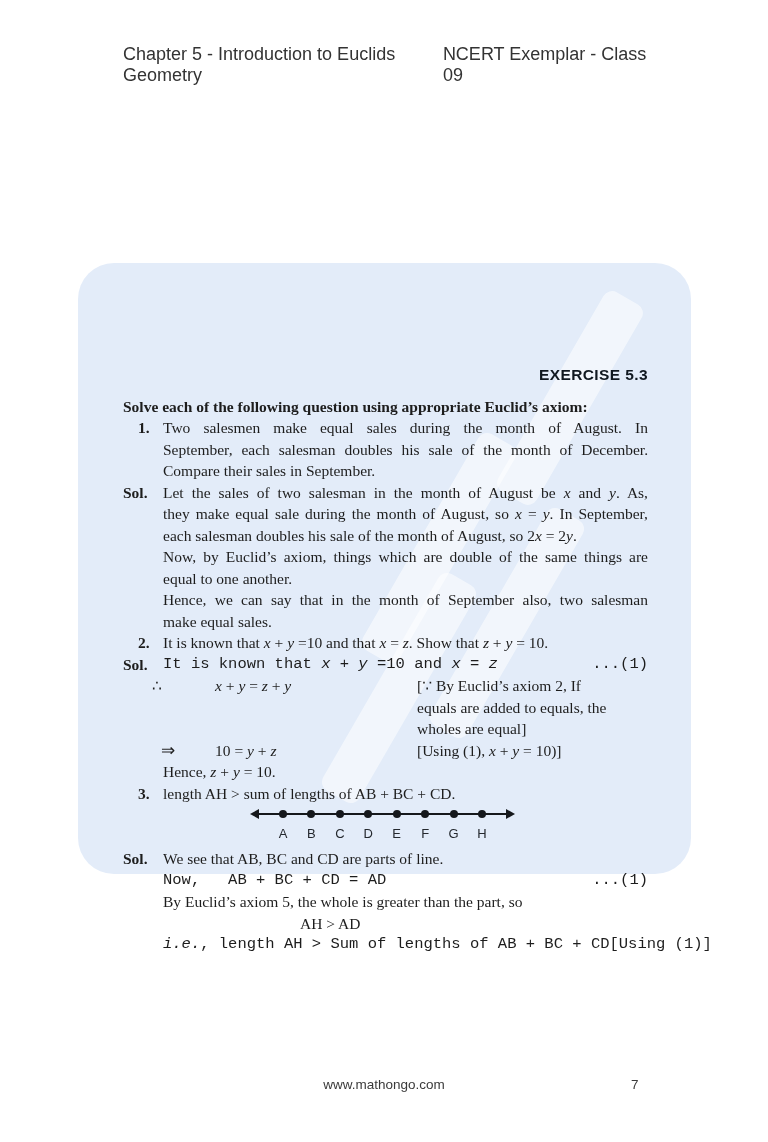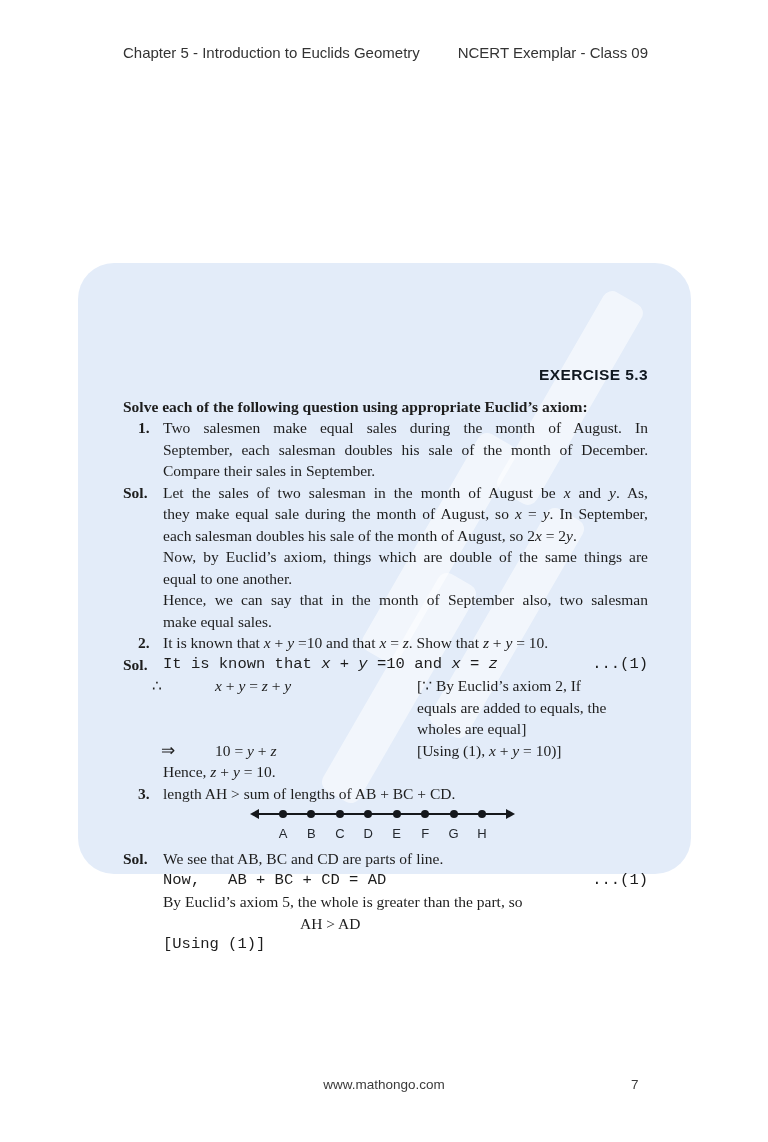--- a/index.html
+++ b/index.html
@@ -5,21 +5,21 @@
   html,body { margin:0; padding:0; background:#ffffff; }
   .page {
     position:relative; width:768px; height:1142px; background:#ffffff;
     font-family:"Liberation Serif", serif; color:#1d1d1d; overflow:hidden;
   }
 
   
   .header {
     position:absolute; left:123px; right:120px; top:44px;
     display:flex; justify-content:space-between;
-    font-family:"Liberation Sans", sans-serif; font-size:15px; color:#333;
+    font-family:"Liberation Sans", sans-serif; font-size:18px; color:#333;
   }
 
   
   .card {
     position:absolute; left:78px; top:263px; width:613px; height:611px;
     background:#e3ecf9; border-radius:36px; overflow:hidden;
   }
   .stripe {
     position:absolute; background:rgba(255,255,255,0.55);
     transform:rotate(30deg); border-radius:10px;
@@ -185,20 +185,21 @@
     <div class="item">
       <span class="lab">Sol.</span>
       <div class="line">We see that AB, BC and CD are parts of  line.</div>
       <div class="row">
         <span class="line">Now,&nbsp;&nbsp; AB + BC + CD = AD</span>
         <span class="ref">...(1)</span>
       </div>
       <div class="line">By Euclid’s axiom 5, the whole is greater than  the part, so</div>
       <div class="line ah">AH &gt; AD</div>
       <div class="row">
+        <span class="line"><i>i.e.</i>, length AH &gt; Sum of lengths of AB + BC + CD</span>
         <span class="ref">[Using (1)]</span>
       </div>
     </div>
 
   </div>
 
   <div class="footer-site">www.mathongo.com</div>
   <div class="footer-page">7</div>
 
 </div>

